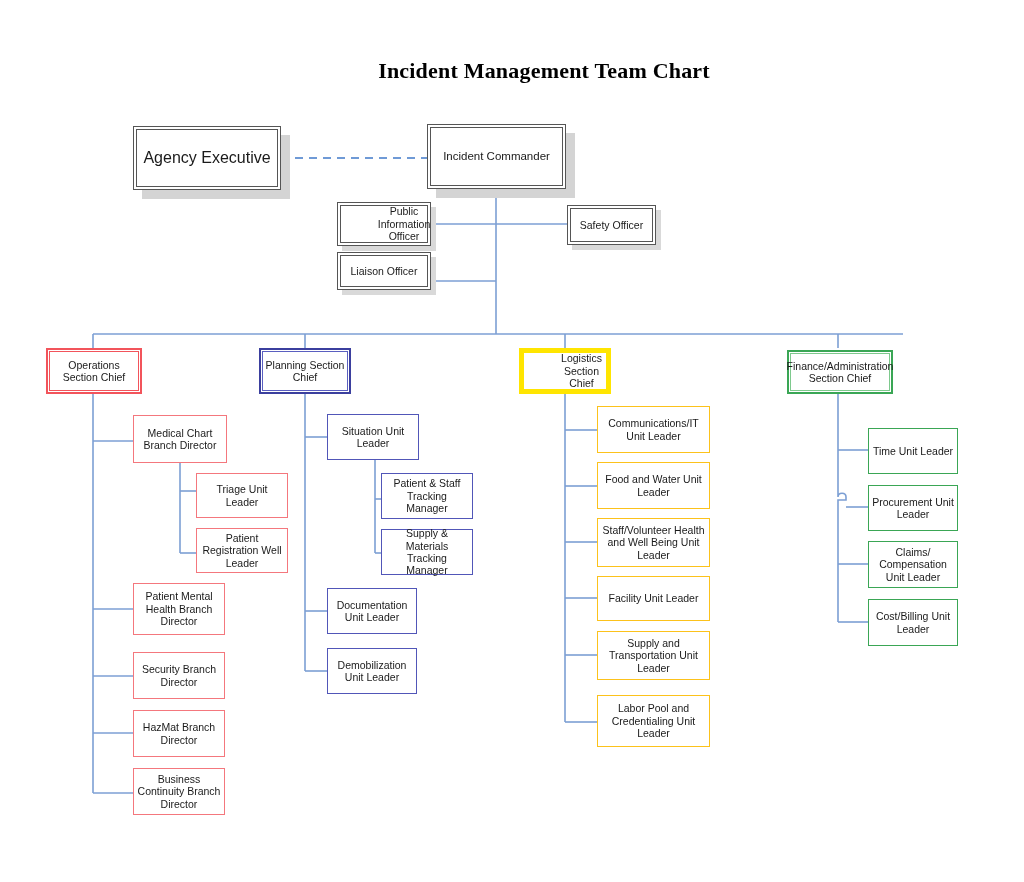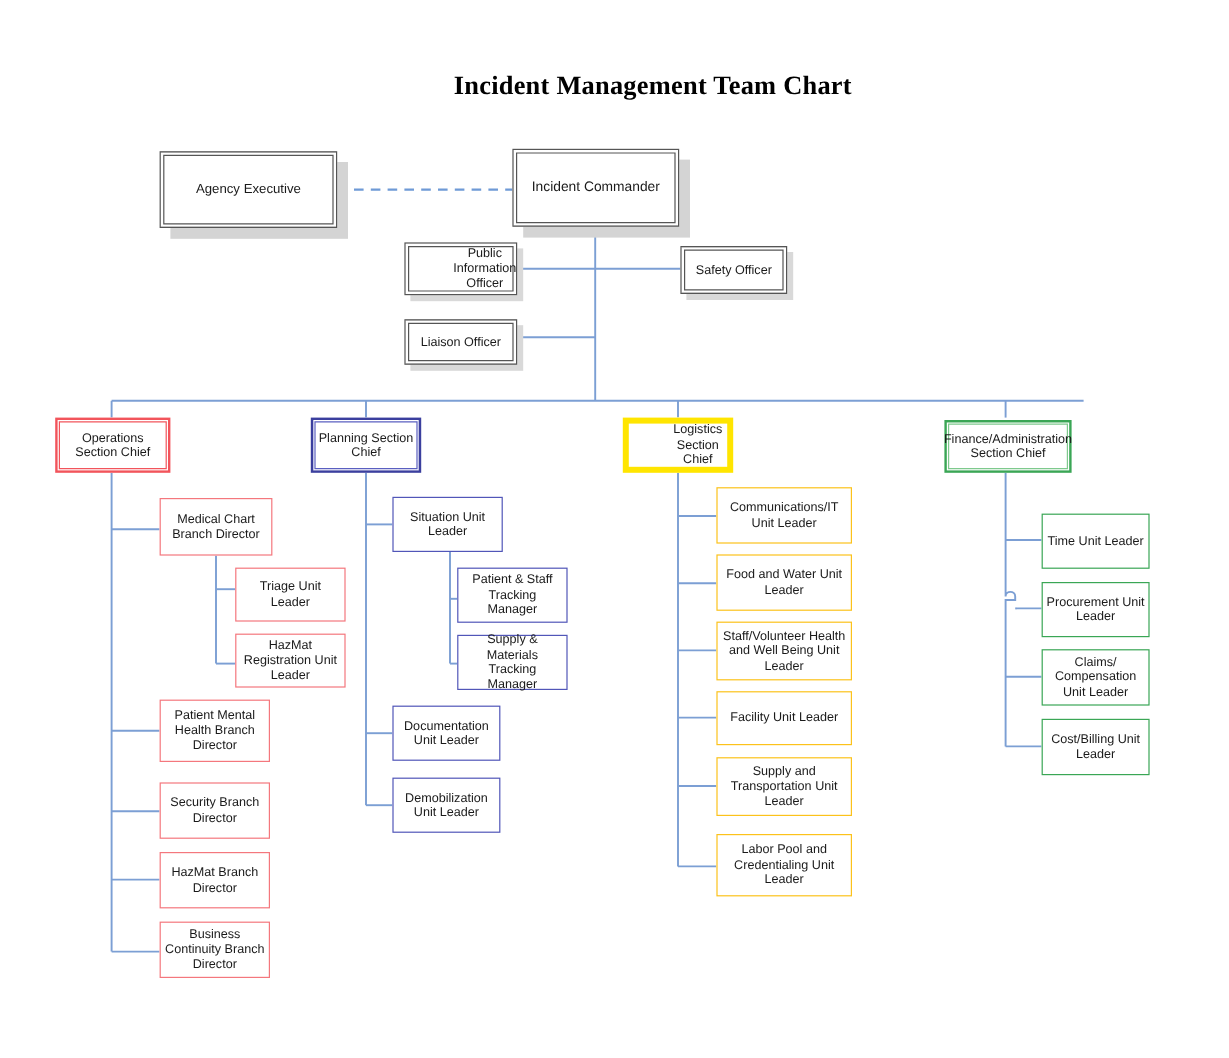--- a/index.html
+++ b/index.html
@@ -32,21 +32,21 @@
     line-height:1.18;
     z-index:5;
   }
   .node span{display:block;padding:0 3px;}
 
   
   .lvl-top{
     border:1px solid #555;
     outline:none;
     box-shadow:0 0 0 2px #ffffff inset, 0 0 0 3px #555 inset, 9px 9px 0 0 #d4d4d4;
-    font-size:11px;
+    font-size:16px;
     text-align:center;
   }
   .lvl-cmd{
     border:1px solid #555;
     box-shadow:0 0 0 2px #ffffff inset, 0 0 0 3px #555 inset, 9px 9px 0 0 #d4d4d4;
     font-size:11.5px;
   }
   .lvl-staff{
     border:1px solid #555;
     box-shadow:0 0 0 2px #ffffff inset, 0 0 0 3px #555 inset, 5px 5px 0 0 #d9d9d9;
@@ -155,21 +155,21 @@
   </div>
 
   <div class="node lvl-staff" style="left:337px;top:202px;width:94px;height:44px;padding-left:40px;">
     <span>Public Information Officer</span>
   </div>
 
   <div class="node lvl-staff" style="left:567px;top:205px;width:89px;height:40px;">
     <span>Safety Officer</span>
   </div>
 
-  <div class="node lvl-staff" style="left:337px;top:266px;width:94px;height:38px;">
+  <div class="node lvl-staff" style="left:337px;top:252px;width:94px;height:38px;">
     <span>Liaison Officer</span>
   </div>
 
   <div class="node chief chief-ops" style="left:46px;top:348px;width:96px;height:46px;">
     <span>Operations Section Chief</span>
   </div>
 
   <div class="node chief chief-plan" style="left:259px;top:348px;width:92px;height:46px;">
     <span>Planning Section Chief</span>
   </div>
@@ -182,21 +182,21 @@
     <span>Finance/Administration Section Chief</span>
   </div>
 
   <div class="node unit unit-ops" style="left:133px;top:415px;width:94px;height:48px;">
     <span>Medical Chart Branch Director</span>
   </div>
   <div class="node unit unit-ops" style="left:196px;top:473px;width:92px;height:45px;">
     <span>Triage Unit Leader</span>
   </div>
   <div class="node unit unit-ops" style="left:196px;top:528px;width:92px;height:45px;">
-    <span>HazMat Registration Unit Leader</span>
+    <span>Patient Registration Well Leader</span>
   </div>
   <div class="node unit unit-ops" style="left:133px;top:583px;width:92px;height:52px;">
     <span>Patient Mental Health Branch Director</span>
   </div>
   <div class="node unit unit-ops" style="left:133px;top:652px;width:92px;height:47px;">
     <span>Security Branch Director</span>
   </div>
   <div class="node unit unit-ops" style="left:133px;top:710px;width:92px;height:47px;">
     <span>HazMat Branch Director</span>
   </div>

